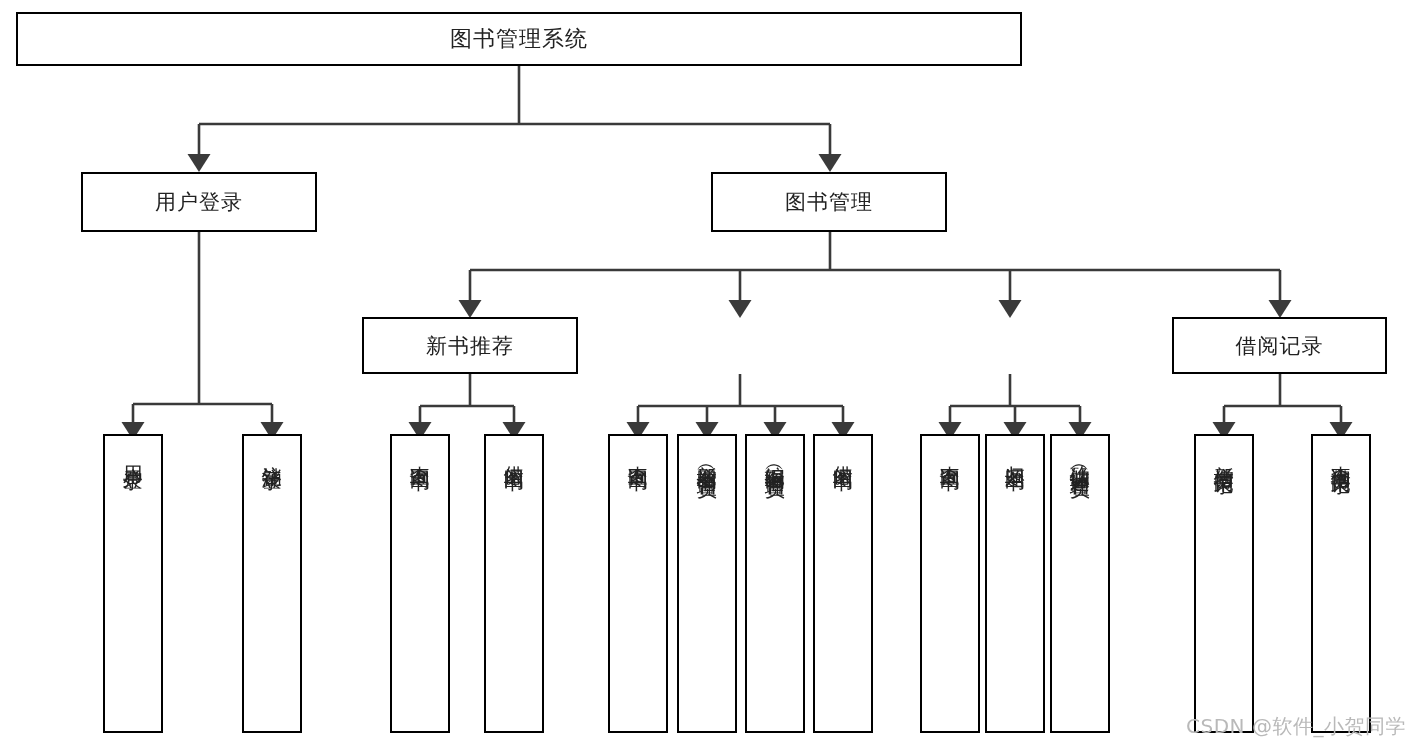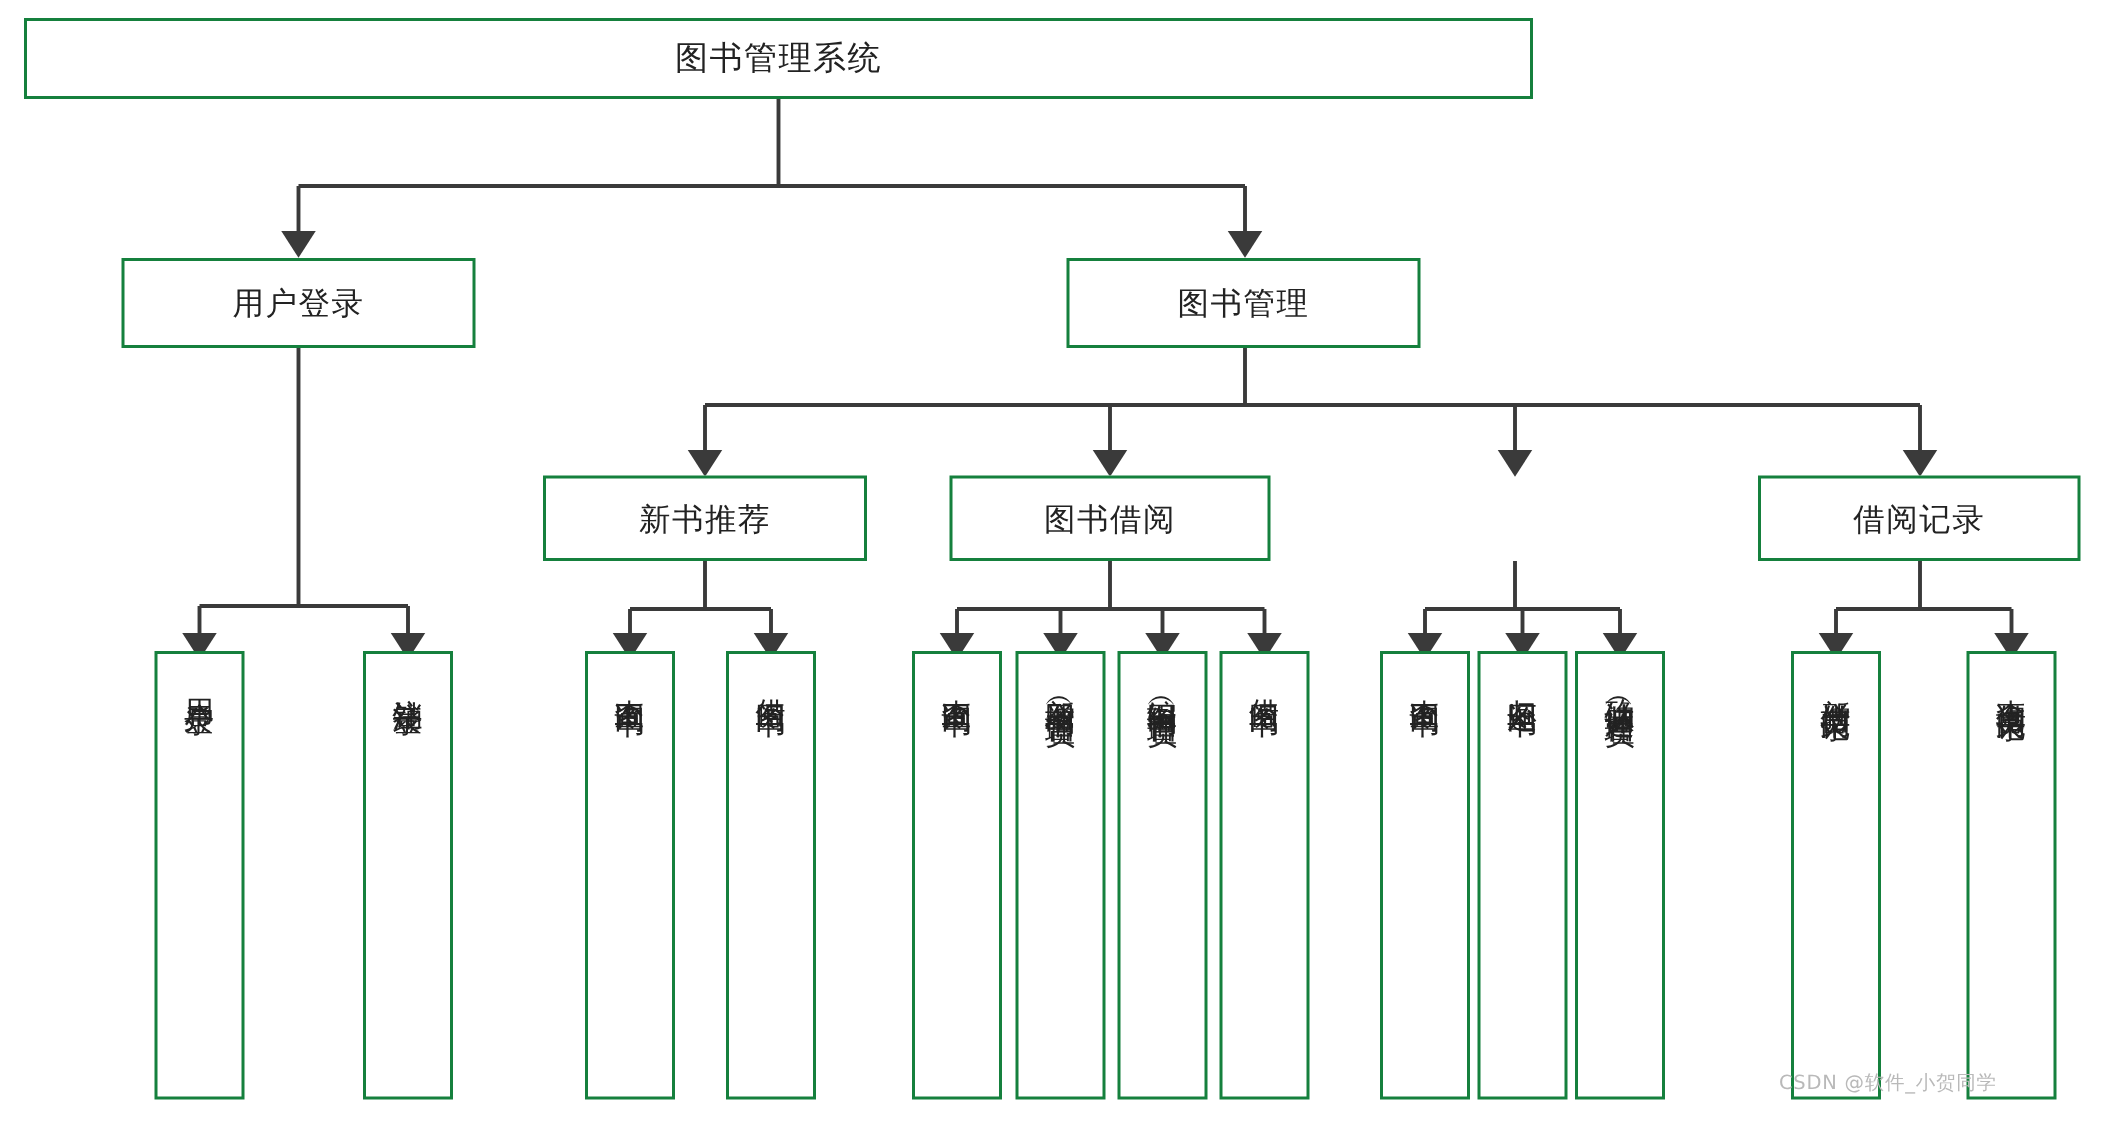--- a/index.html
+++ b/index.html
@@ -1,29 +1,29 @@
 <!DOCTYPE html>
 <html><head>
 <meta charset="utf-8">
 <style>
   html,body{margin:0;padding:0;background:#ffffff;}
   body{width:1405px;height:747px;overflow:hidden;
        font-family:"DejaVu Sans","Liberation Sans",sans-serif;}
   #stage{position:relative;width:1405px;height:747px;background:#ffffff;}
   svg#wires{position:absolute;left:0;top:0;width:1405px;height:747px;}
   .node{position:absolute;box-sizing:border-box;background:#ffffff;
-        border:2px solid #15803d;display:flex;align-items:center;
+        border:2px solid #000000;display:flex;align-items:center;
         justify-content:center;color:#222222;}
   .node.h{font-size:21px;letter-spacing:1px;}
   .node.v{font-size:20px;letter-spacing:2px;padding:14px 2px 6px 2px;
           align-items:flex-start;justify-content:center;}
   .vtext{writing-mode:vertical-rl;text-orientation:upright;
          line-height:1.22;white-space:nowrap;display:block;}
   #root-node{font-size:22px;}
-  #watermark{position:absolute;left:1186px;top:713px;font-size:13px;
+  #watermark{position:absolute;left:1186px;top:713px;font-size:20px;
              color:#b9b9b9;letter-spacing:.5px;white-space:nowrap;}
 </style>
 </head>
 <body>
 
 <div id="stage">
 
   <svg id="wires" viewBox="0 0 1405 747" xmlns="http://www.w3.org/2000/svg">
     <defs>
       <marker id="ah" markerWidth="9" markerHeight="9" refX="3.2" refY="4.5" orient="auto" markerUnits="strokeWidth">
@@ -81,23 +81,20 @@
   <div class="node h" style="left:81px;top:172px;width:236px;height:60px;">
     <span>用户登录</span>
   </div>
   <div class="node h" style="left:711px;top:172px;width:236px;height:60px;">
     <span>图书管理</span>
   </div>
 
   <div class="node h" style="left:362px;top:317px;width:216px;height:57px;text-align:right;">
     <span>新书推荐</span>
   </div>
-  <div class="node h" style="left:633px;top:317px;width:214px;height:57px;">
-    <span>图书借阅</span>
-  </div>
   <div class="node h" style="left:1172px;top:317px;width:215px;height:57px;align-items:center;">
     <span>借阅记录</span>
   </div>
 
   <div class="node v" style="left:103px;top:434px;width:60px;height:299px;">
     <span class="vtext">用户登录</span>
   </div>
   <div class="node v" style="left:242px;top:434px;width:60px;height:299px;">
     <span class="vtext">注销登录</span>
   </div>

